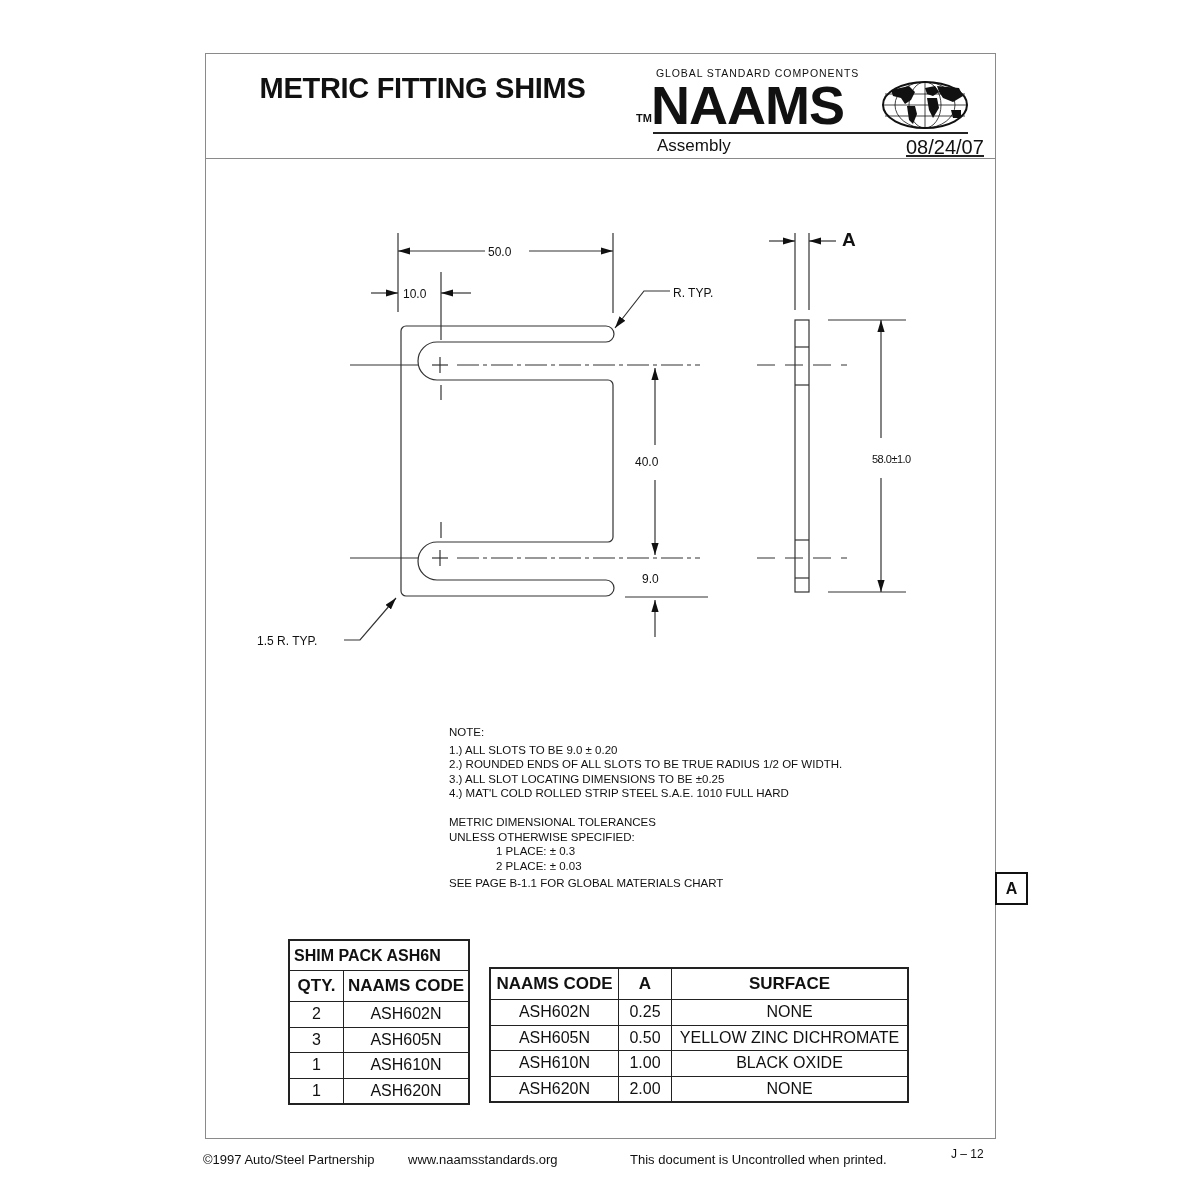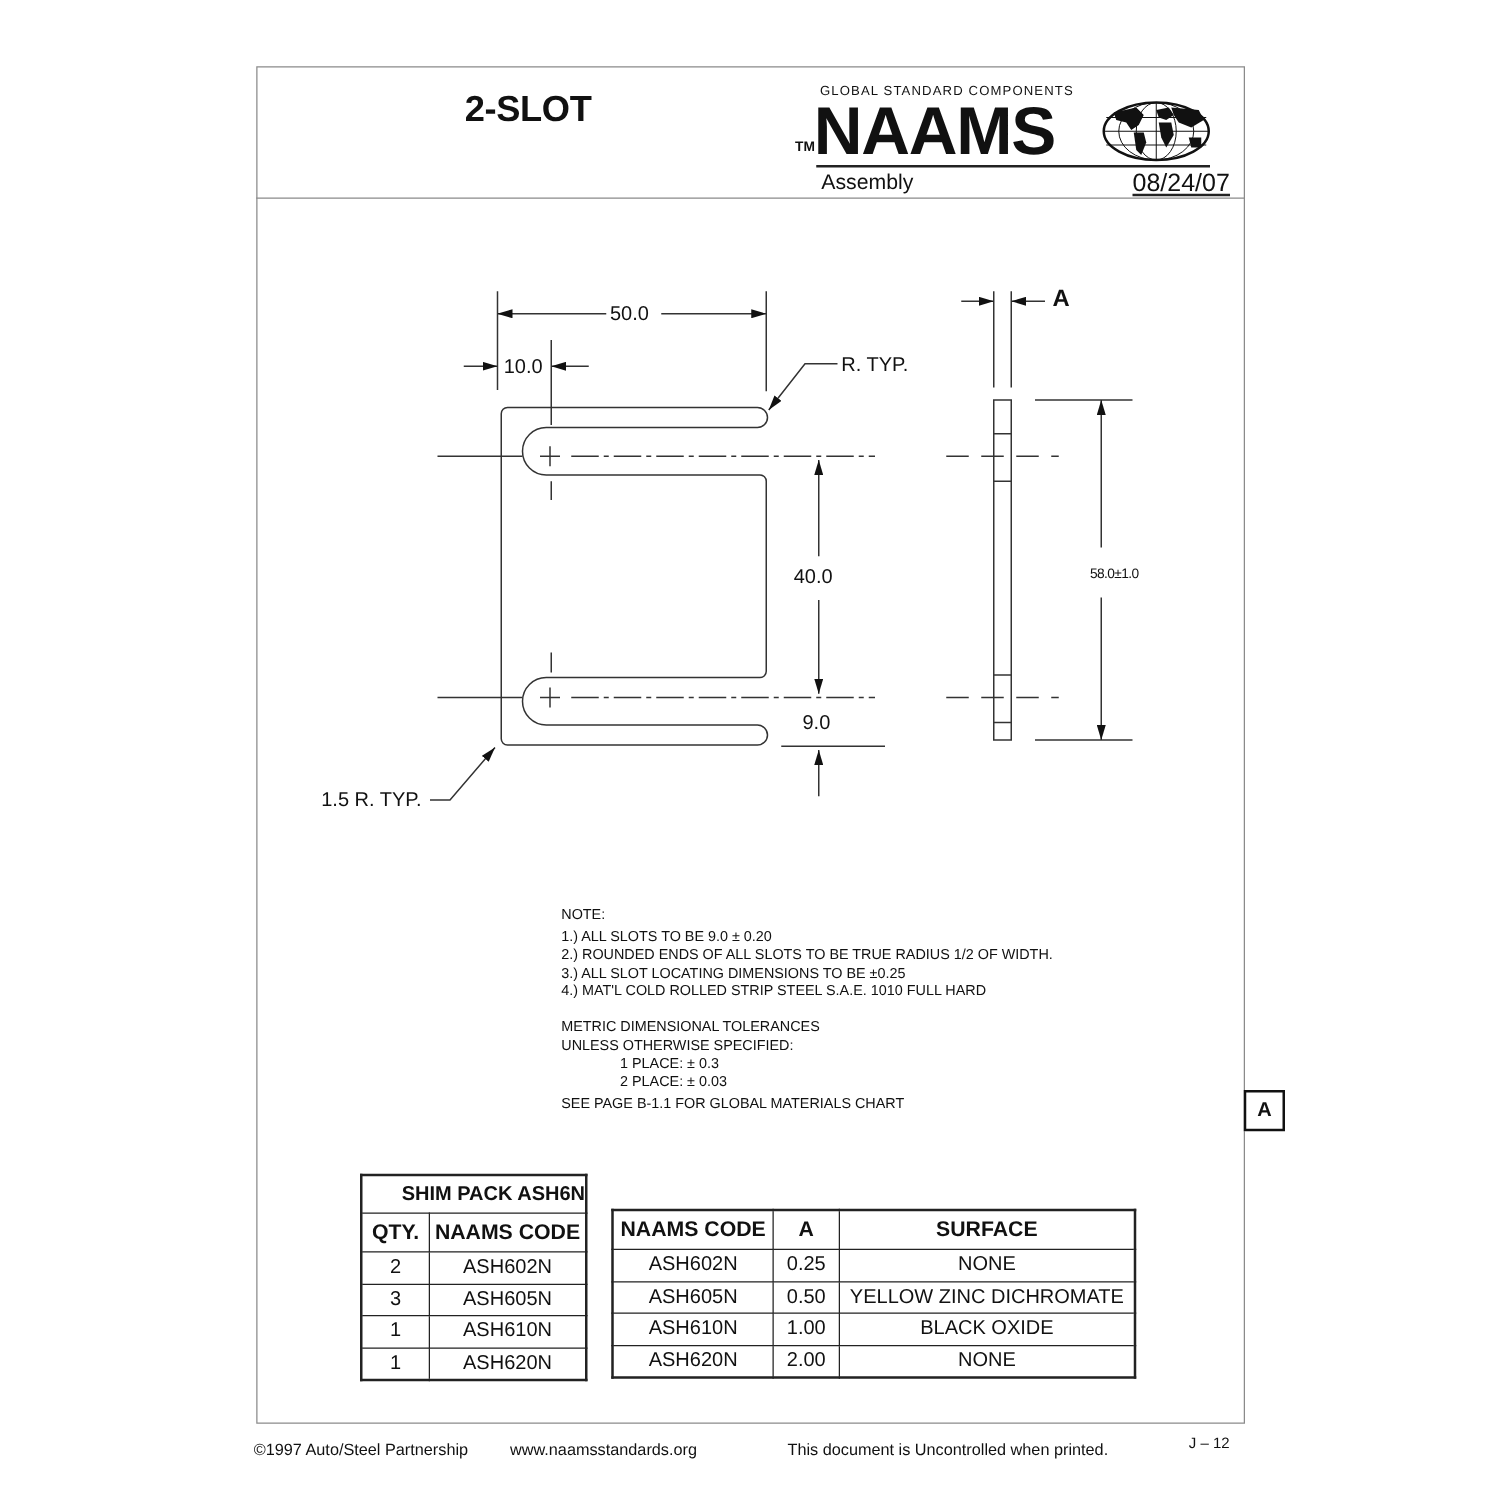--- a/index.html
+++ b/index.html
@@ -8,44 +8,44 @@
   .header-divider{position:absolute;left:205px;top:158px;width:791px;height:1px;background:#8a8a8a;}
   .title{position:absolute;left:220px;top:70px;width:405px;text-align:center;font-weight:bold;font-size:29px;line-height:36px;letter-spacing:-0.3px;}
   .gsc{position:absolute;left:656px;top:67px;font-size:10.5px;letter-spacing:0.9px;}
   .tm{position:absolute;left:636px;top:112px;font-size:11px;font-weight:bold;}
   .naams{position:absolute;left:651px;top:73px;font-size:54px;font-weight:bold;letter-spacing:-1px;line-height:64px;}
   .globe{position:absolute;left:881px;top:80px;}
   .logo-rule{position:absolute;left:653px;top:132px;width:315px;height:2px;background:#222;}
   .assembly{position:absolute;left:657px;top:136px;font-size:17px;}
   .date{position:absolute;left:906px;top:139px;font-size:20px;border-bottom:2px solid #222;line-height:16px;}
   svg.drawing{position:absolute;left:0;top:0;}
-  .dim{position:absolute;font-size:16px;background:#fff;line-height:18px;}
+  .dim{position:absolute;font-size:12px;background:#fff;line-height:18px;}
   .notes{position:absolute;left:424px;top:725px;font-size:11.5px;line-height:14.6px;margin-left:25px;}
   .notes .indent{padding-left:47px;}
   .notes .gap{height:14px;}
   .side-tab{position:absolute;left:995px;top:872px;width:33px;height:33px;border:2px solid #111;box-sizing:border-box;font-weight:bold;font-size:16px;text-align:center;line-height:29px;background:#fff;}
   table{border-collapse:collapse;position:absolute;font-size:16px;}
   table td,table th{border:1.5px solid #222;text-align:center;padding:0;height:24.5px;}
   table.pack{left:288px;top:939px;}
-  table.pack th.caption{font-weight:bold;font-size:16px;text-align:right;padding-left:4px;height:29px;}
+  table.pack th.caption{font-weight:bold;font-size:16px;text-align:left;padding-left:4px;height:29px;}
   table.pack th{font-weight:bold;font-size:17px;height:30px;}
   table.codes{left:489px;top:967px;}
   table.codes th{font-weight:bold;font-size:17px;height:30px;}
   .outer-border{border:2.5px solid #222 !important;}
   .footer{position:absolute;top:1152px;font-size:13px;}
   .page-num{position:absolute;left:951px;top:1147px;font-size:12px;}
 </style>
 </head>
 <body>
 
 <div class="page-frame"></div>
 <div class="header-divider"></div>
 
 <div class="title">
-  <div>2-SLOT</div>
+  <div>METRIC FITTING SHIMS</div>
 </div>
 <div class="gsc">GLOBAL STANDARD COMPONENTS</div>
 <div class="tm">TM</div>
 <div class="naams">NAAMS</div>
 <svg class="globe" width="88" height="50" viewBox="0 0 88 50">
   <ellipse cx="44" cy="25" rx="42" ry="23" fill="#fff" stroke="#111" stroke-width="2"></ellipse>
   <g stroke="#111" stroke-width="0.8" fill="none">
     <ellipse cx="44" cy="25" rx="30" ry="23"></ellipse>
     <ellipse cx="44" cy="25" rx="16" ry="23"></ellipse>
     <line x1="44" y1="2" x2="44" y2="48"></line>

